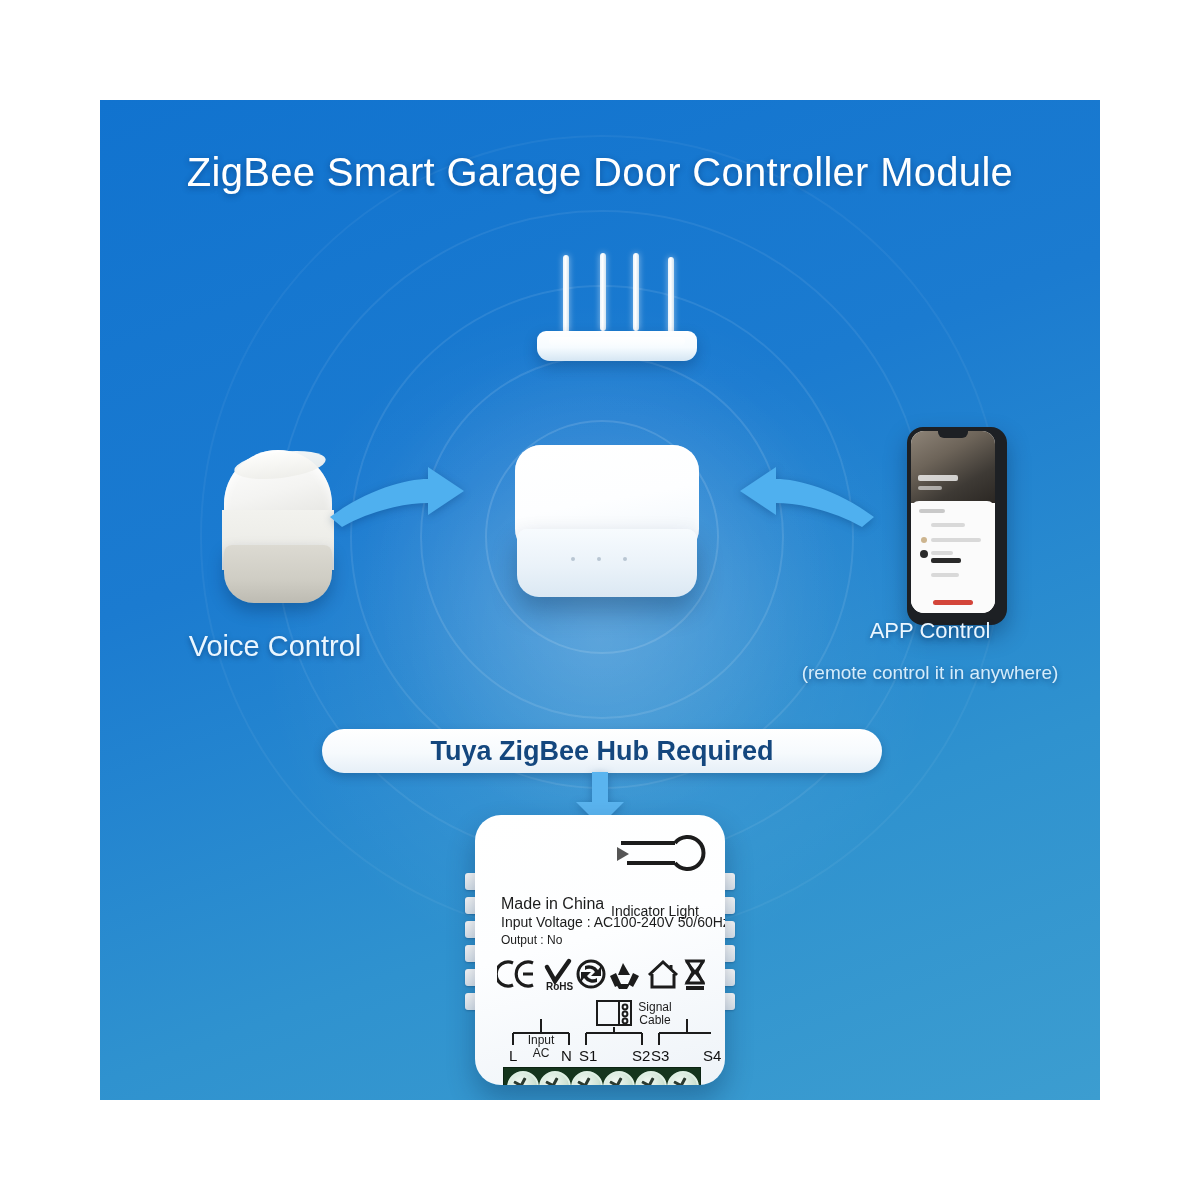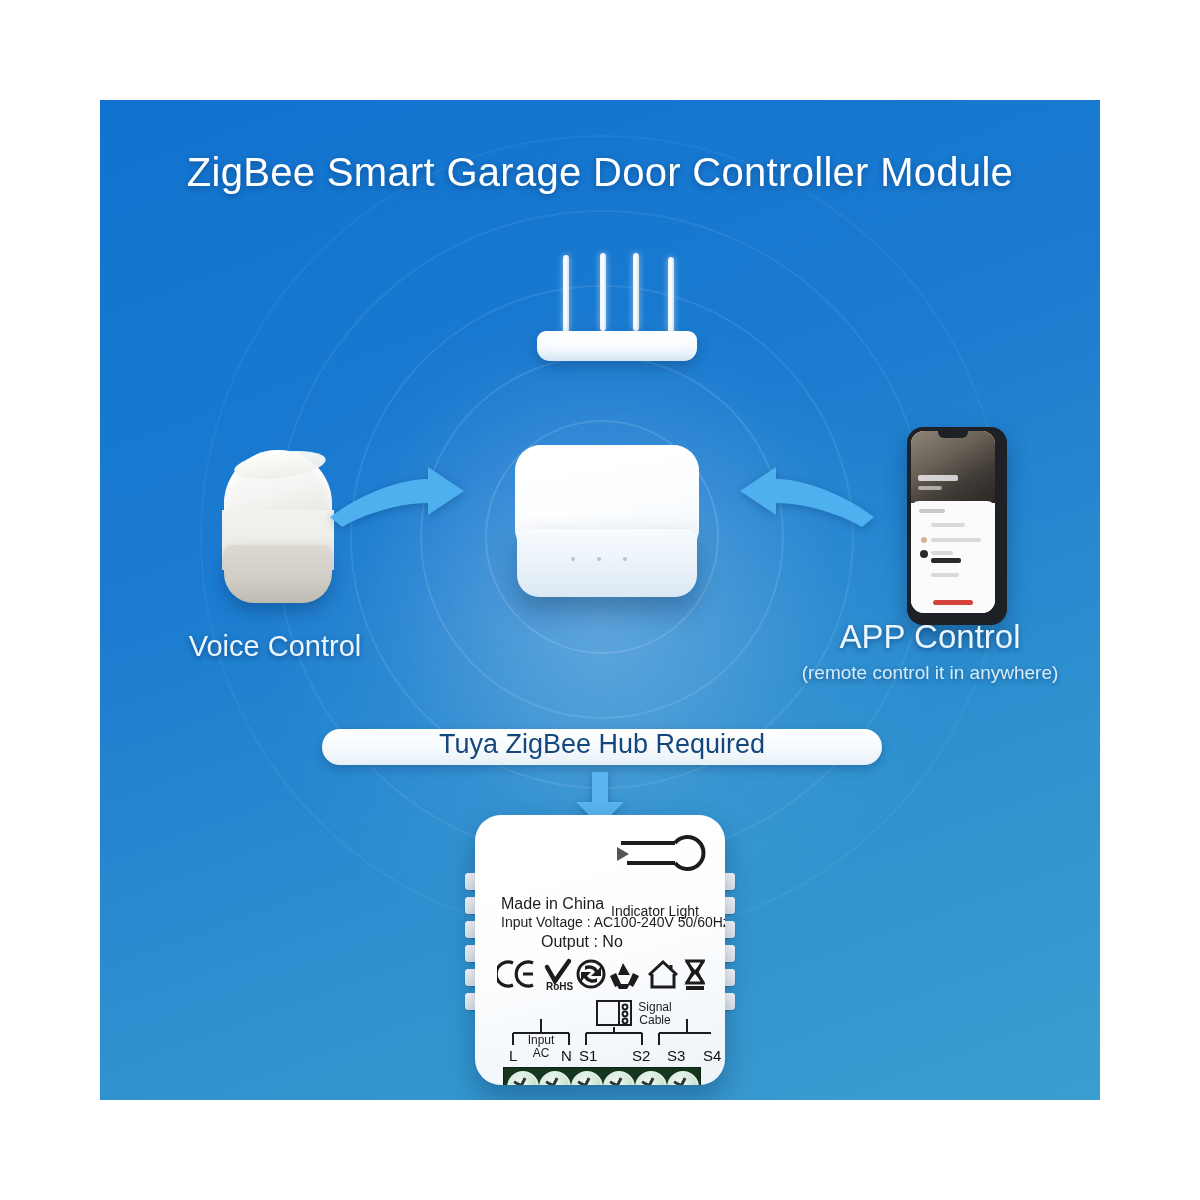--- a/index.html
+++ b/index.html
@@ -29,21 +29,21 @@
     position:absolute;left:0;top:50px;width:1000px;text-align:center;
     color:#ffffff;font-size:40px;letter-spacing:0.3px;
     text-shadow:0 2px 6px rgba(0,40,90,0.45);
     white-space:nowrap;
   }
 
   
   .lbl{position:absolute;color:#eaf6ff;text-shadow:0 2px 5px rgba(0,40,90,0.5);white-space:nowrap;}
   .lbl-router{left:300px;top:278px;width:400px;text-align:center;font-size:29px;}
   .lbl-voice{left:10px;top:530px;width:330px;text-align:center;font-size:29px;}
-  .lbl-app{left:660px;top:518px;width:340px;text-align:center;font-size:33px;}
+  .lbl-app{left:660px;top:518px;width:340px;text-align:center;font-size:22px;}
   .lbl-app-sub{left:660px;top:562px;width:340px;text-align:center;font-size:19px;color:#d5ecfb;}
 
   
   .router{position:absolute;left:437px;top:155px;width:160px;height:110px;}
   .router .ant{position:absolute;width:6px;height:78px;border-radius:3px;
     background:linear-gradient(90deg,#e9f3fb,#ffffff 45%,#cfe2f0);box-shadow:0 0 6px rgba(255,255,255,0.5);}
   .router .a1{left:26px;top:0;}
   .router .a2{left:63px;top:-2px;}
   .router .a3{left:96px;top:-2px;}
   .router .a4{left:131px;top:2px;}
@@ -109,39 +109,39 @@
   .zb .pill{position:absolute;left:28px;top:10px;width:92px;height:44px;border-radius:22px;
     background:linear-gradient(180deg,#ffffff 0%,#f2f7fb 60%,#dfe9f1 100%);
     box-shadow:0 3px 7px rgba(0,30,70,0.3);}
   .zb .num{position:absolute;left:60px;top:18px;font-size:26px;color:#111;font-family:"Liberation Sans",sans-serif;}
   .zb .ball{position:absolute;left:0;top:0;width:64px;height:64px;border-radius:50%;
     background:radial-gradient(circle at 33% 28%,#ff8a7a 0%,#f03a28 34%,#c8120c 72%,#8d0705 100%);
     box-shadow:0 4px 10px rgba(0,20,50,0.4);}
   .zb .zglyph{position:absolute;left:0;top:0;width:64px;height:64px;}
 
   
-  .banner{position:absolute;left:222px;top:629px;width:560px;height:36px;border-radius:22px;
+  .banner{position:absolute;left:222px;top:629px;width:560px;height:44px;border-radius:22px;
     background:linear-gradient(180deg,#ffffff 0%,#f6fafd 55%,#e6eff7 100%);
     box-shadow:0 4px 10px rgba(0,30,70,0.25);
-    display:flex;align-items:flex-start;justify-content:center;}
+    display:flex;align-items:center;justify-content:center;font-weight:bold;}
   .banner span{font-size:27px;color:#14477e;white-space:nowrap;}
 
   
   .module{position:absolute;left:365px;top:715px;width:270px;height:270px;}
   .module .flange{position:absolute;width:14px;height:17px;border-radius:3px;
     background:linear-gradient(180deg,#ffffff,#dfe8f0);box-shadow:0 1px 2px rgba(0,30,70,0.25);}
   .module .fl{left:0px;} .module .fr{right:0px;}
   .module .body{position:absolute;left:10px;top:0;width:250px;height:270px;border-radius:26px;
     background:linear-gradient(165deg,#ffffff 0%,#fdfeff 45%,#eef3f8 100%);
     box-shadow:0 14px 28px rgba(0,25,60,0.3);overflow:hidden;}
   .m-txt{position:absolute;color:#1c1c1c;white-space:nowrap;font-family:"Liberation Sans",sans-serif;}
   .m-made{left:26px;top:80px;font-size:16px;}
   .m-ind{left:136px;top:80px;font-size:14px;margin-top:8px;}
   .m-volt{left:26px;top:99px;font-size:14px;}
-  .m-out{left:26px;top:118px;font-size:16px;margin-left:40px;}
+  .m-out{left:26px;top:118px;font-size:12px;}
   .certs{position:absolute;left:22px;top:142px;width:208px;height:34px;}
   .termlbl{position:absolute;text-align:center;font-size:12px;color:#1c1c1c;line-height:13px;}
   .tl-in{left:38px;top:186px;width:56px;margin-top:33px;}
   .tl-sig{left:152px;top:186px;width:56px;}
   .pinrow{position:absolute;top:232px;left:14px;width:222px;}
   .pin{position:absolute;font-size:15px;color:#111;}
   .strip{position:absolute;left:28px;top:252px;width:196px;height:36px;background:#15351d;border:1px solid #0c2413;}
   .screw{position:absolute;top:3px;width:28px;height:28px;border-radius:50%;
     background:radial-gradient(circle at 38% 33%,#f2faf4,#cfe3d4 58%,#9dbaa6 100%);
     border:2px solid #dff0e4;}
@@ -326,21 +326,21 @@
             <circle cx="136" cy="17" r="2.4"></circle>
             <circle cx="136" cy="24" r="2.4"></circle>
           </g>
         </svg>
 
         <div class="pinrow">
           <div class="pin" style="left:20px;">L</div>
           <div class="pin" style="left:72px;">N</div>
           <div class="pin" style="left:90px;">S1</div>
           <div class="pin" style="left:143px;">S2</div>
-          <div class="pin" style="left:162px;margin-left:16px;">S3</div>
+          <div class="pin" style="left:162px;">S3</div>
           <div class="pin" style="left:214px;">S4</div>
         </div>
 
         <div class="strip">
           <div class="screw" style="left:3px;"></div>
           <div class="screw" style="left:35px;"></div>
           <div class="screw" style="left:67px;"></div>
           <div class="screw" style="left:99px;"></div>
           <div class="screw" style="left:131px;"></div>
           <div class="screw" style="left:163px;"></div>

